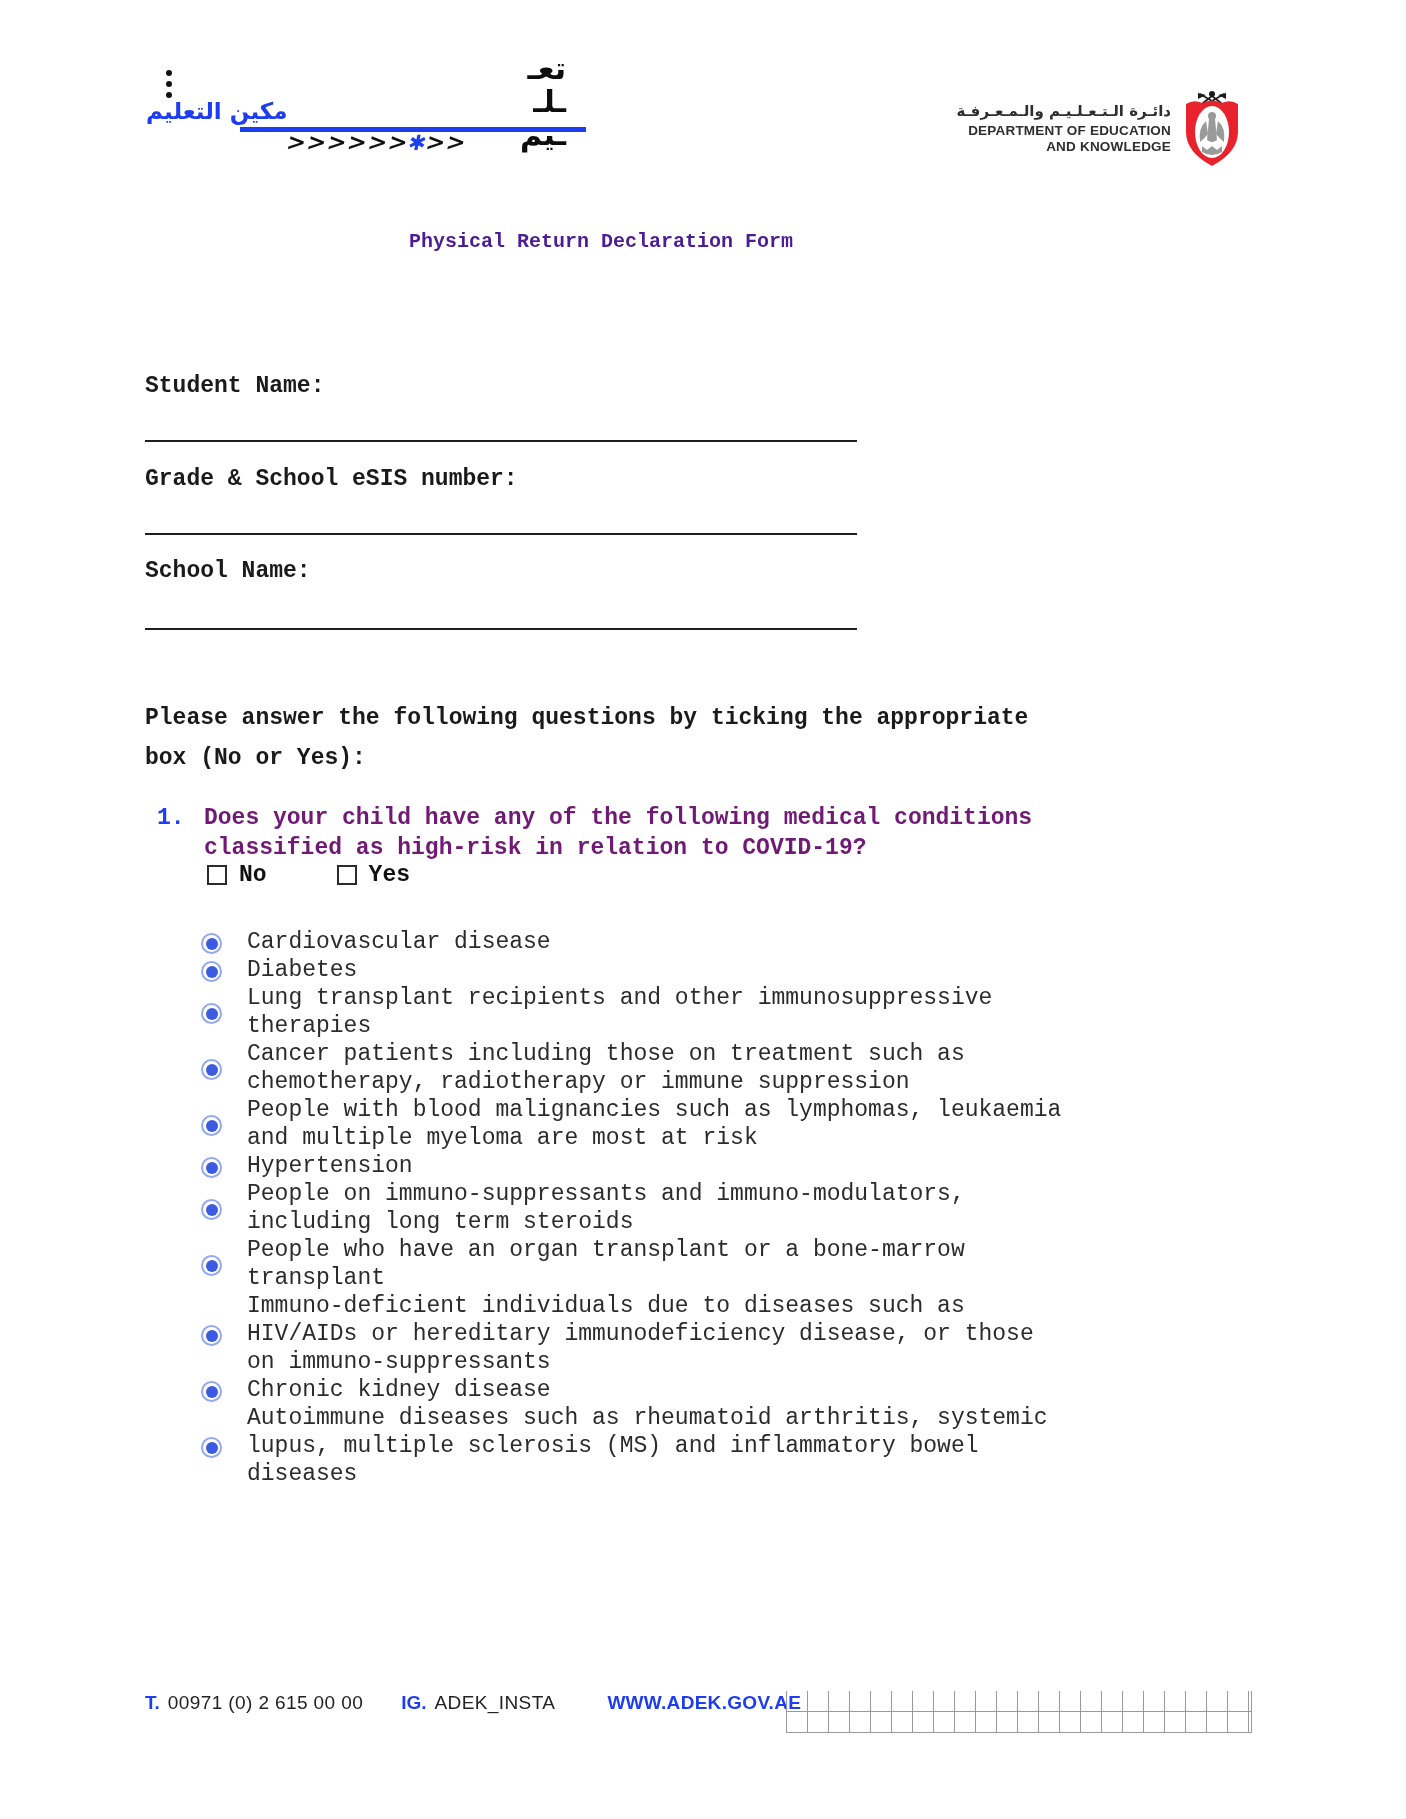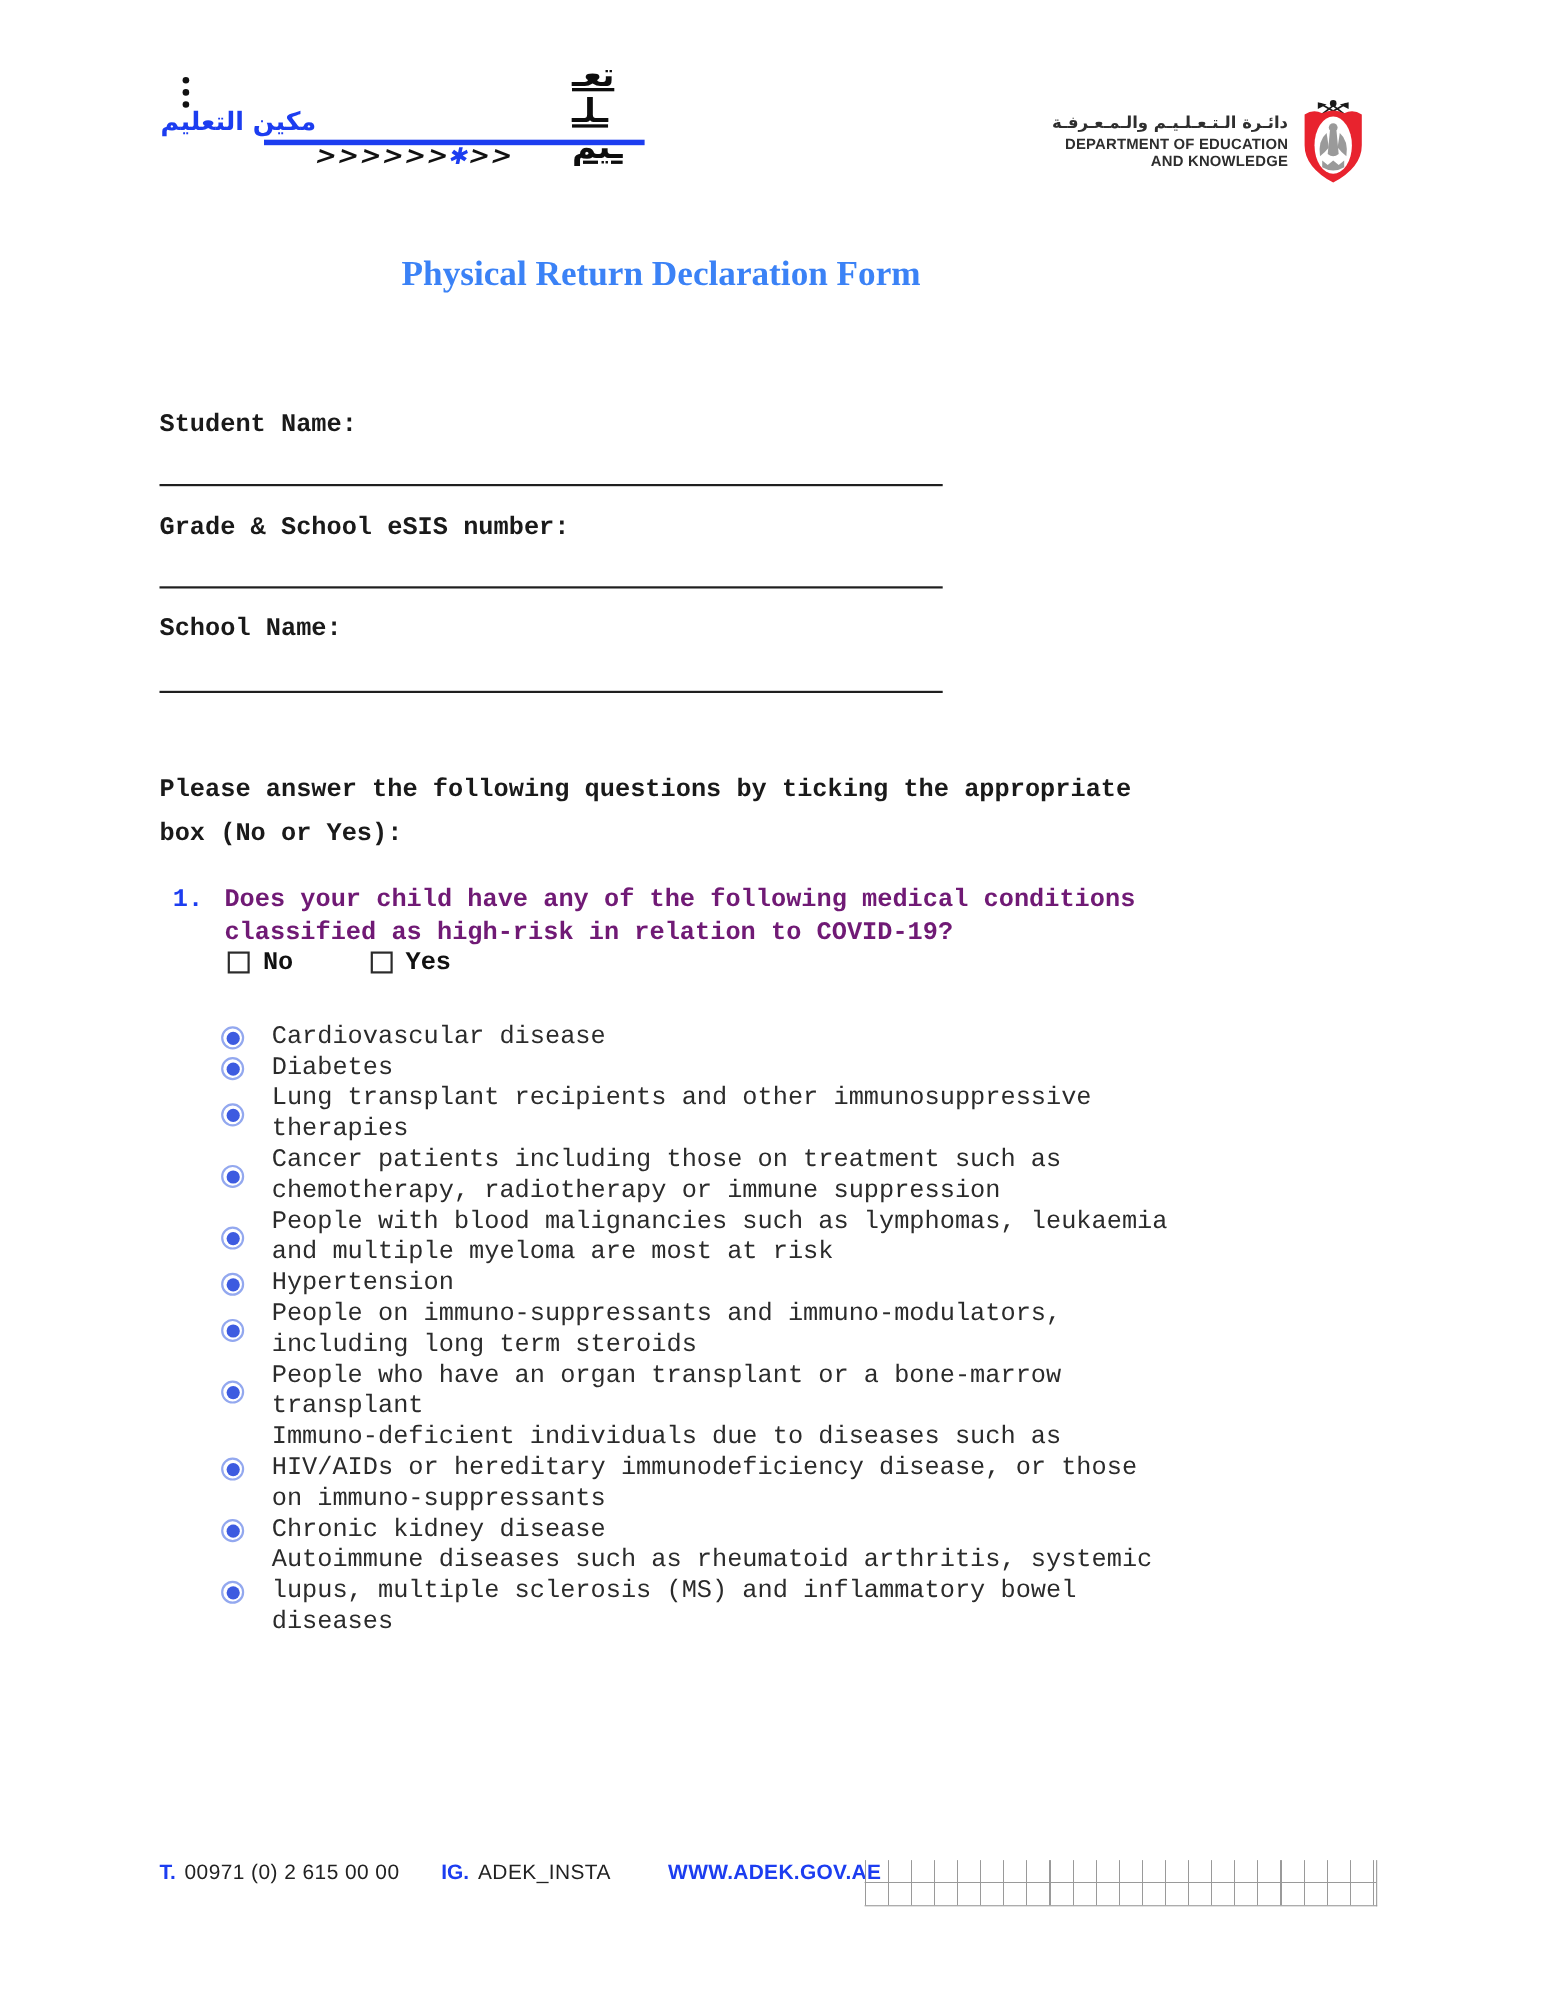--- a/index.html
+++ b/index.html
@@ -13,23 +13,23 @@
   
   .dots { left:166px; top:70px; display:flex; flex-direction:column; gap:5px; }
   .dots i { width:6px; height:6px; border-radius:50%; background:#111; }
   .blue-motto {
     left:146px; top:98px; direction:rtl;
     font-family:"DejaVu Sans", sans-serif; font-weight:bold;
     font-size:23px; color:#1c3df0; white-space:nowrap;
   }
   .blue-line { left:240px; top:127px; width:346px; height:5px; background:#1c3df0; }
   .wordmark {
-    left:520px; top:52px; direction:rtl; text-align:left;
+    left:520px; top:52px; direction:rtl; text-align:right;
     font-family:"DejaVu Sans", sans-serif; font-weight:bold;
-    font-size:30px; line-height:33px; color:#0d0d0d; white-space:nowrap;text-decoration:underline;
+    font-size:30px; line-height:33px; color:#0d0d0d; white-space:nowrap;
   }
   .chevrons {
     left:287px; top:129px; font-family:"DejaVu Sans", sans-serif;
     font-weight:900; font-size:23px; color:#111;
     transform:skewX(-12deg); letter-spacing:1px; white-space:nowrap;
   }
   .chevrons .star { color:#1c3df0; font-size:21px; letter-spacing:0; }
   .dept { right:164px; top:88px; display:flex; align-items:flex-start; }
   .dept-text { text-align:right; margin-right:11px; padding-top:14px; }
   .dept-arabic {
@@ -37,21 +37,21 @@
     font-size:15px; font-weight:bold; color:#2e2e2e; margin-bottom:3px;
   }
   .dept-en {
     font-family:"Liberation Sans", sans-serif; font-weight:bold;
     font-size:13.5px; line-height:16px; color:#2e2e2e; letter-spacing:0.2px;
   }
   .emblem { width:60px; height:80px; }
 
   
   .title { left:145px; top:230px; width:912px; text-align:center;
-    font-size:32px; font-weight:bold; color:#3b82f6;font-family:Liberation Serif, serif; }
+    font-size:20px; font-weight:bold; color:#4c1d95; }
   .field-label { left:145px; font-size:23px; font-weight:bold; }
   .field-line { left:145px; width:712px; border-bottom:2px solid #1f1f1f; height:2px; }
   .instructions { left:145px; top:698px; width:917px;
     font-size:23px; font-weight:bold; line-height:40px; }
   .question { left:157px; top:803px; display:flex; align-items:flex-start; }
   .q-num { width:47px; font-size:23px; font-weight:bold; color:#1c3df0; line-height:31px; }
   .q-text { width:836px; font-size:23px; font-weight:bold; line-height:30px; color:#701a75; }
   .options { left:207px; top:862px; display:flex; gap:70px; }
   .opt { display:flex; align-items:center; cursor:pointer;justify-content:space-between; }
   .cbox { width:20px; height:20px; border:2px solid #2b2b2b; background:#fff;

